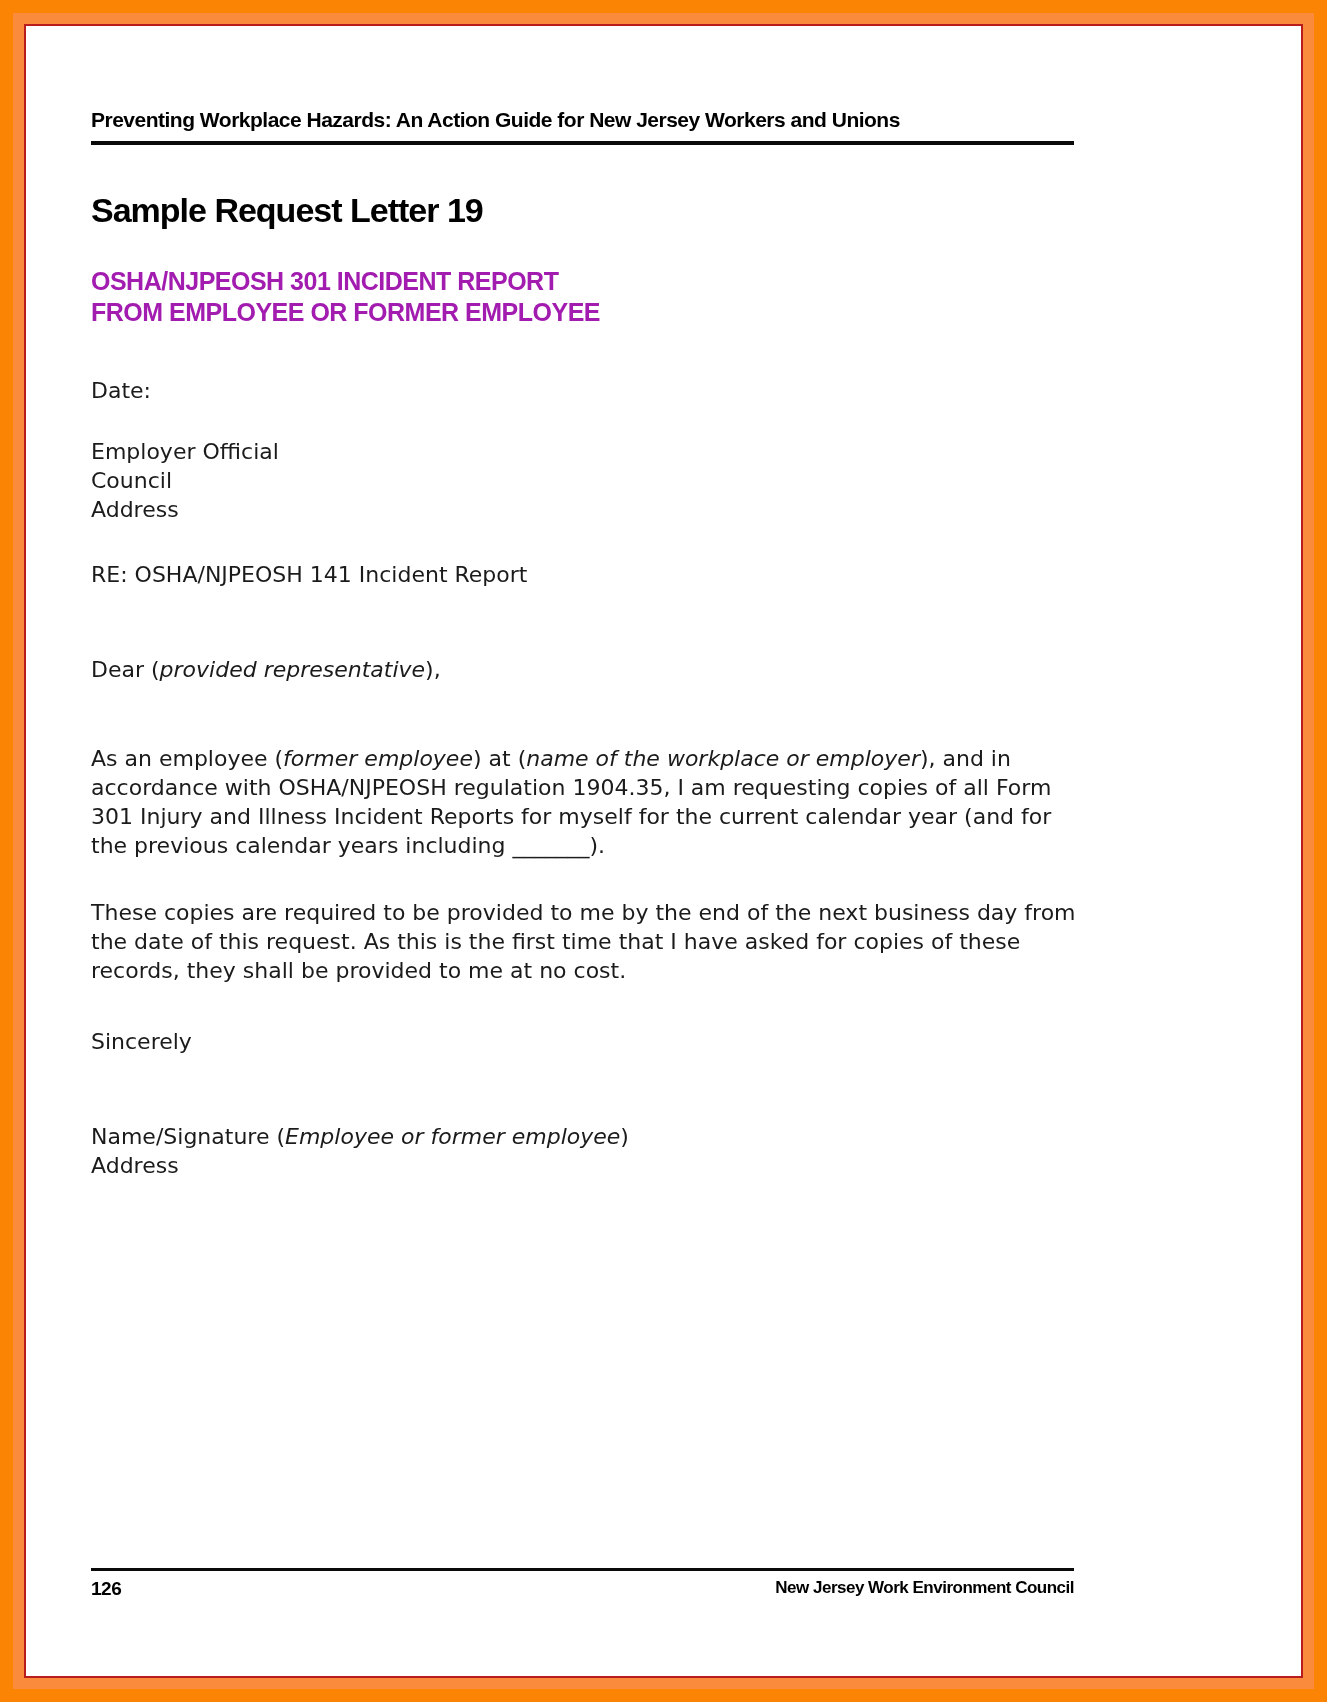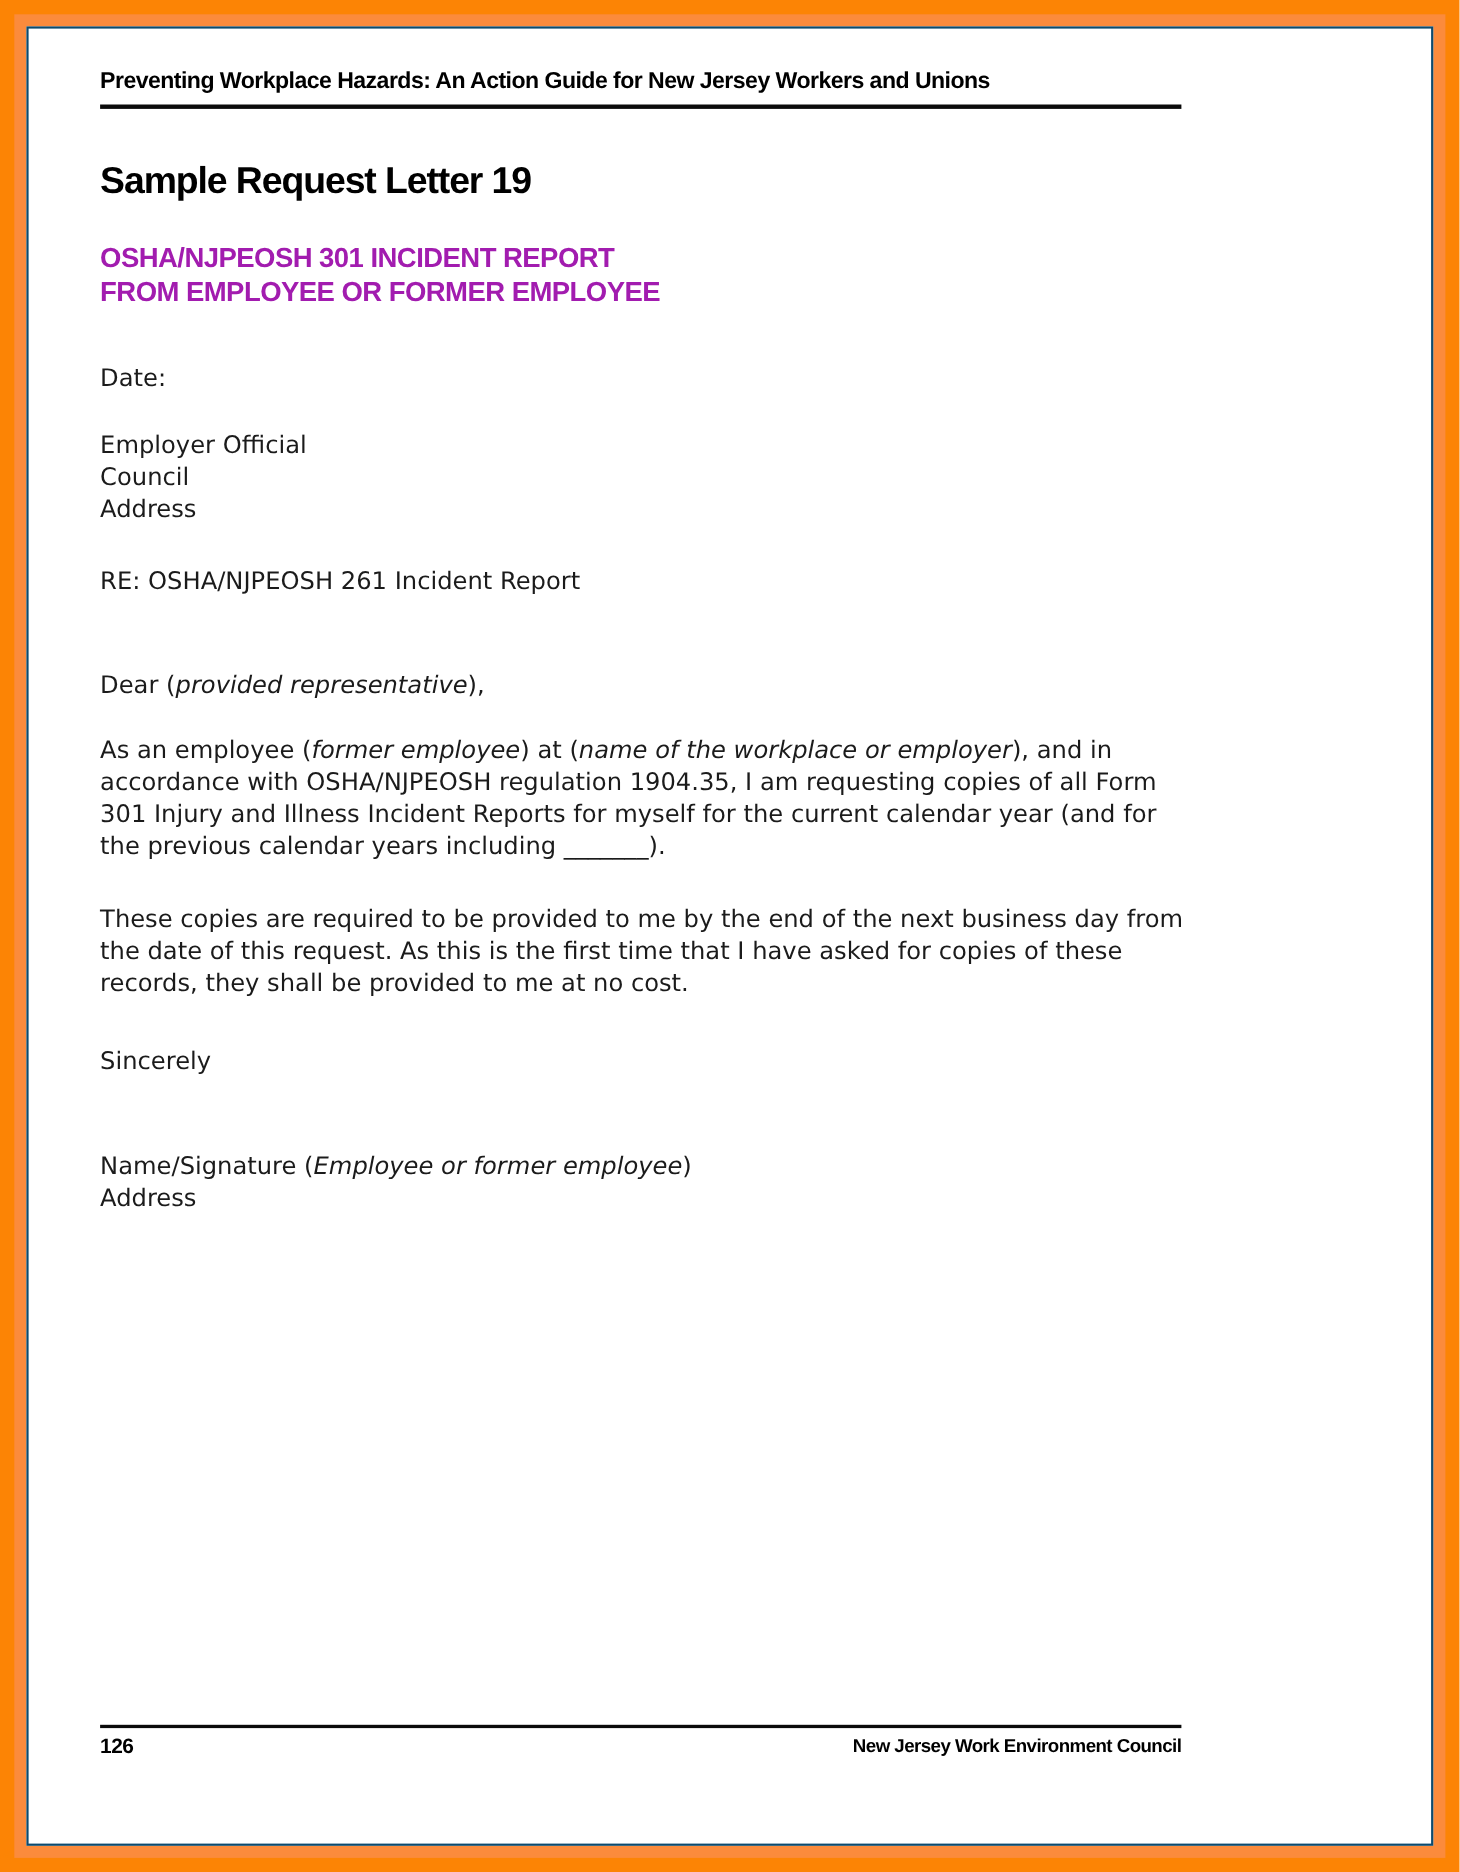--- a/index.html
+++ b/index.html
@@ -17,23 +17,23 @@
   .frame-inner {
     width: 100%;
     height: 100%;
     background: #FB8B3C;
     padding: 11px;
   }
   .page {
     width: 100%;
     height: 100%;
     background: #ffffff;
-    border: 2px solid #0c4a6e;
+    border: 2px solid #b91c1c;
     position: relative;
-    padding: 36px 0 0 65px;
+    padding: 82px 0 0 65px;
     overflow: hidden;
   }
   .content { width: 990px; }
 
   .running-header-text {
     font-family: "Liberation Sans", sans-serif;
     font-weight: bold;
     font-size: 21px;
     letter-spacing: -0.5px;
     color: #000;
@@ -65,21 +65,21 @@
 
   .body-text {
     font-size: 22px;
     line-height: 29px;
     color: #1b1b1b;
   }
   .date-line { margin-top: 48px; }
   .recipient-block { margin-top: 32px; }
   .re-line { margin-top: 36px; }
   .salutation { margin-top: 66px; }
-  .paragraph-1 { margin-top: 30px; }
+  .paragraph-1 { margin-top: 60px; }
   .paragraph-2 { margin-top: 38px; }
   .closing { margin-top: 42px; }
   .signature-block { margin-top: 66px; }
   em { font-style: italic; }
 
   .footer {
     position: absolute;
     left: 65px;
     top: 1542px;
     width: 983px;
@@ -123,21 +123,21 @@
         </div>
 
         <div class="body-text date-line">Date:</div>
 
         <div class="body-text recipient-block">
           <div>Employer Official</div>
           <div>Council</div>
           <div>Address</div>
         </div>
 
-        <div class="body-text re-line">RE: OSHA/NJPEOSH 261 Incident Report</div>
+        <div class="body-text re-line">RE: OSHA/NJPEOSH 141 Incident Report</div>
 
         <div class="body-text salutation"><span>Dear (</span><em>provided representative</em><span>),</span></div>
 
         <div class="body-text paragraph-1"><span>As an employee (</span><em>former employee</em><span>) at (</span><em>name of the workplace or employer</em><span>), and in accordance with OSHA/NJPEOSH regulation 1904.35, I am requesting copies of all Form 301 Injury and Illness Incident Reports for myself for the current calendar year (and for the previous calendar years including _______).</span></div>
 
         <div class="body-text paragraph-2">These copies are required to be provided to me by the end of the next business day from the date of this request. As this is the first time that I have asked for copies of these records, they shall be provided to me at no cost.</div>
 
         <div class="body-text closing">Sincerely</div>
 
         <div class="body-text signature-block">

